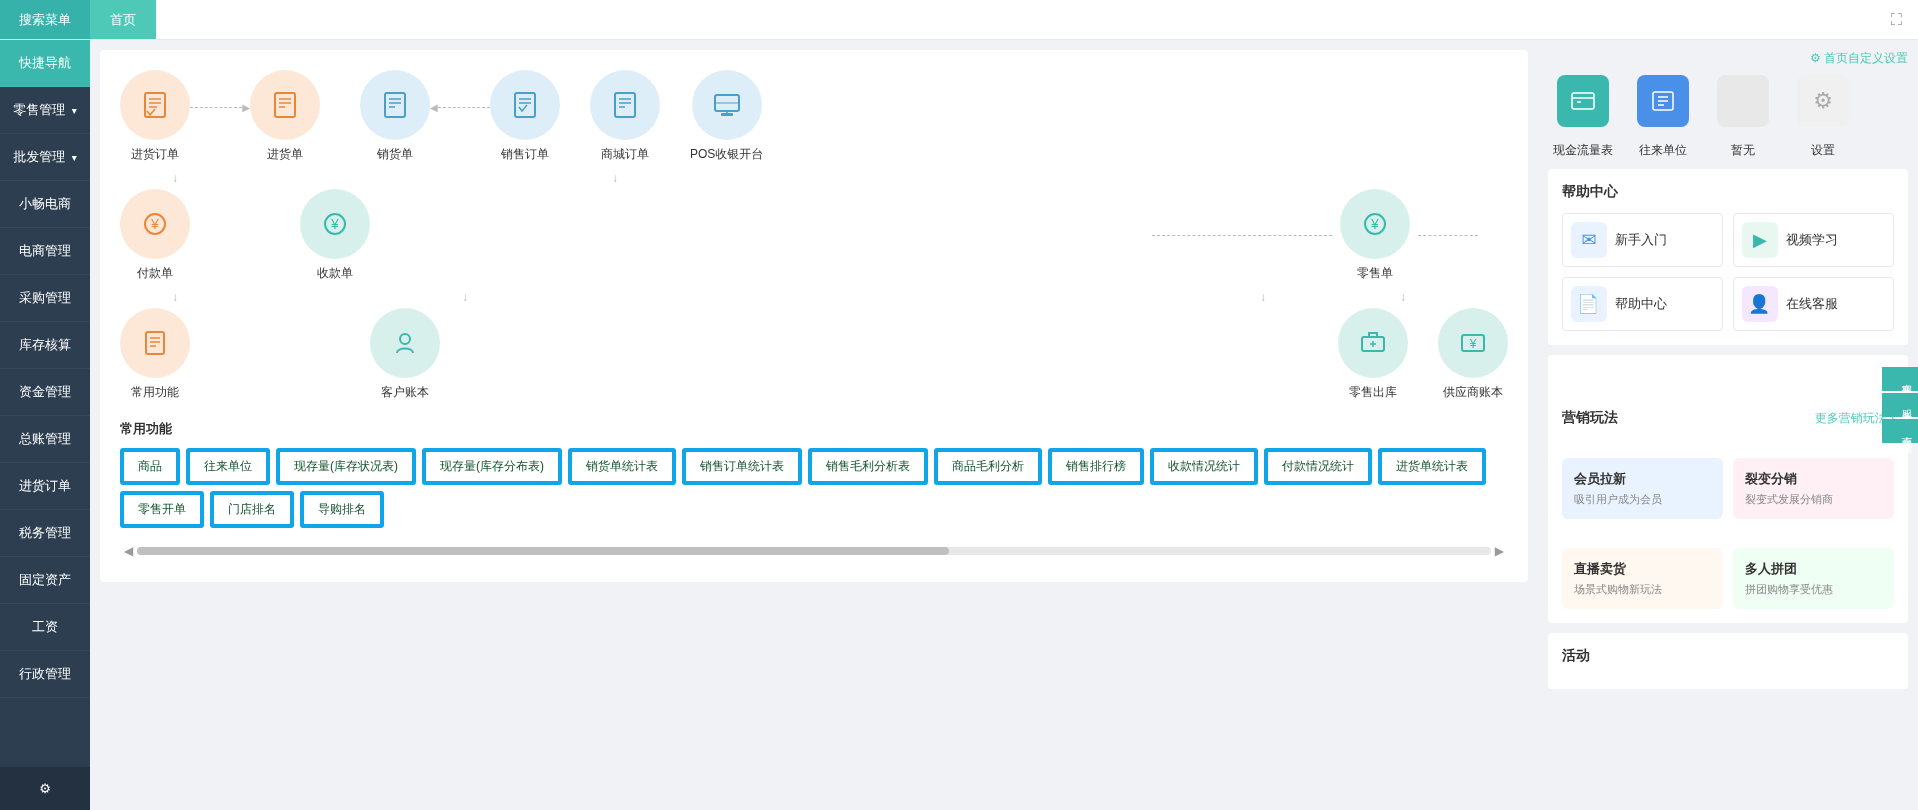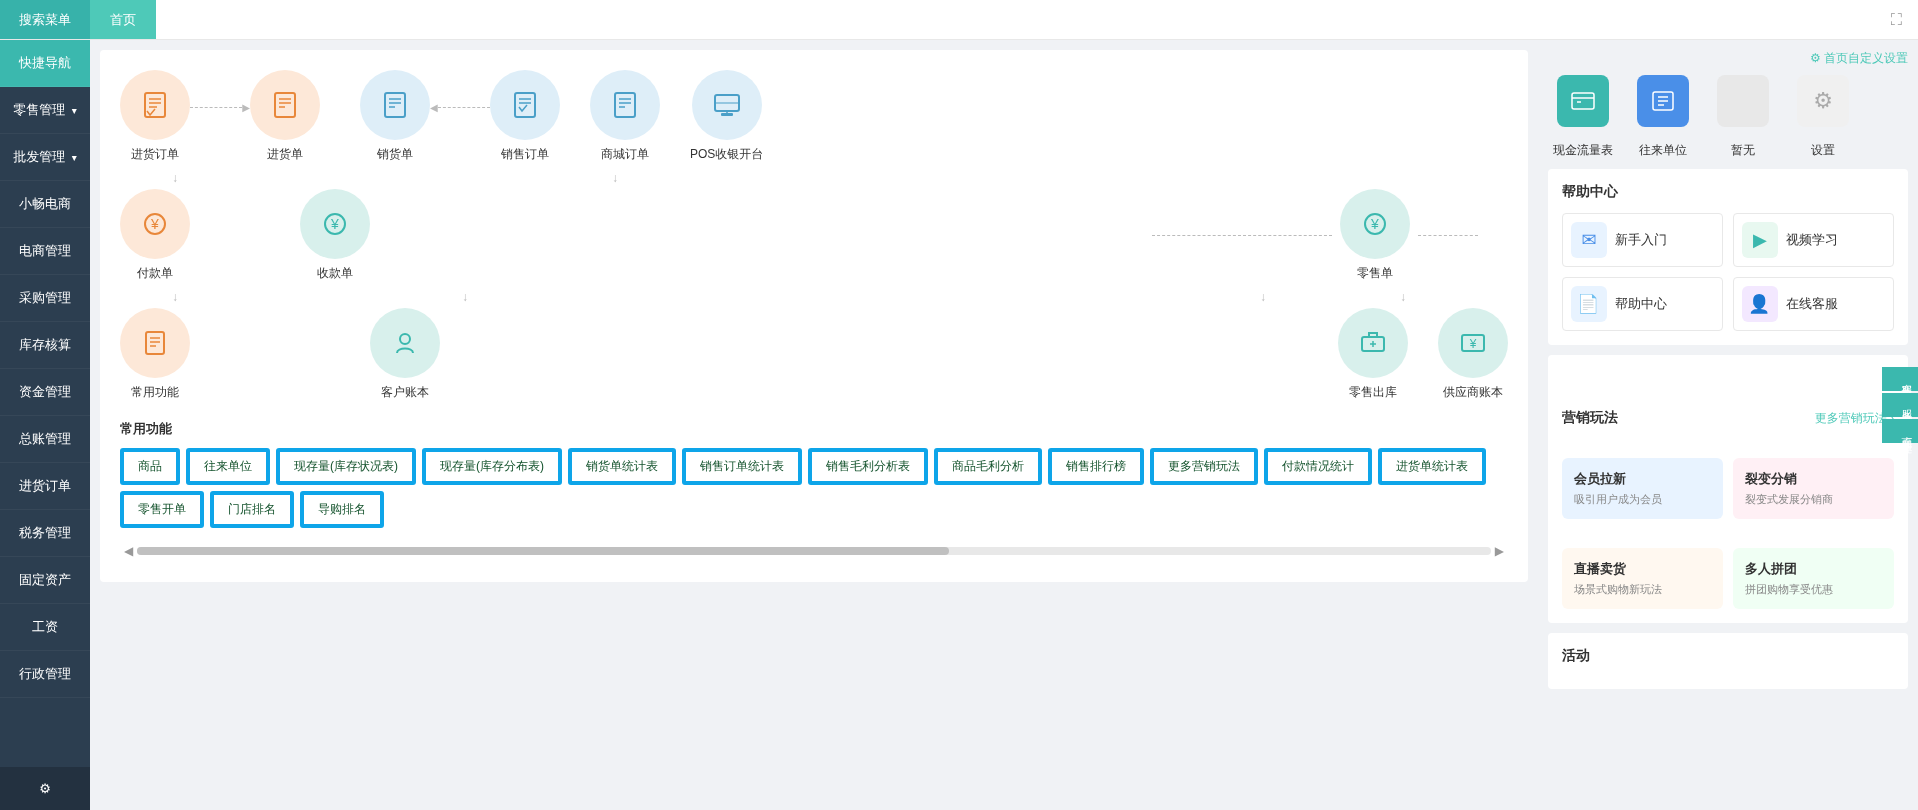--- a/index.html
+++ b/index.html
@@ -386,21 +386,21 @@
           <div class="func-grid">
             <button class="func-btn">商品</button>
             <button class="func-btn">往来单位</button>
             <button class="func-btn">现存量(库存状况表)</button>
             <button class="func-btn">现存量(库存分布表)</button>
             <button class="func-btn">销货单统计表</button>
             <button class="func-btn">销售订单统计表</button>
             <button class="func-btn">销售毛利分析表</button>
             <button class="func-btn">商品毛利分析</button>
             <button class="func-btn">销售排行榜</button>
-            <button class="func-btn">更多营销玩法</button>
+            <button class="func-btn">收款情况统计</button>
             <button class="func-btn">付款情况统计</button>
             <button class="func-btn">进货单统计表</button>
             <button class="func-btn">零售开单</button>
             <button class="func-btn">门店排名</button>
             <button class="func-btn">导购排名</button>
           </div>
         </div>
 
         <div class="scroll-bar-wrap" style="margin-top:12px;">
           <span class="scroll-bar-btn">◀</span>

